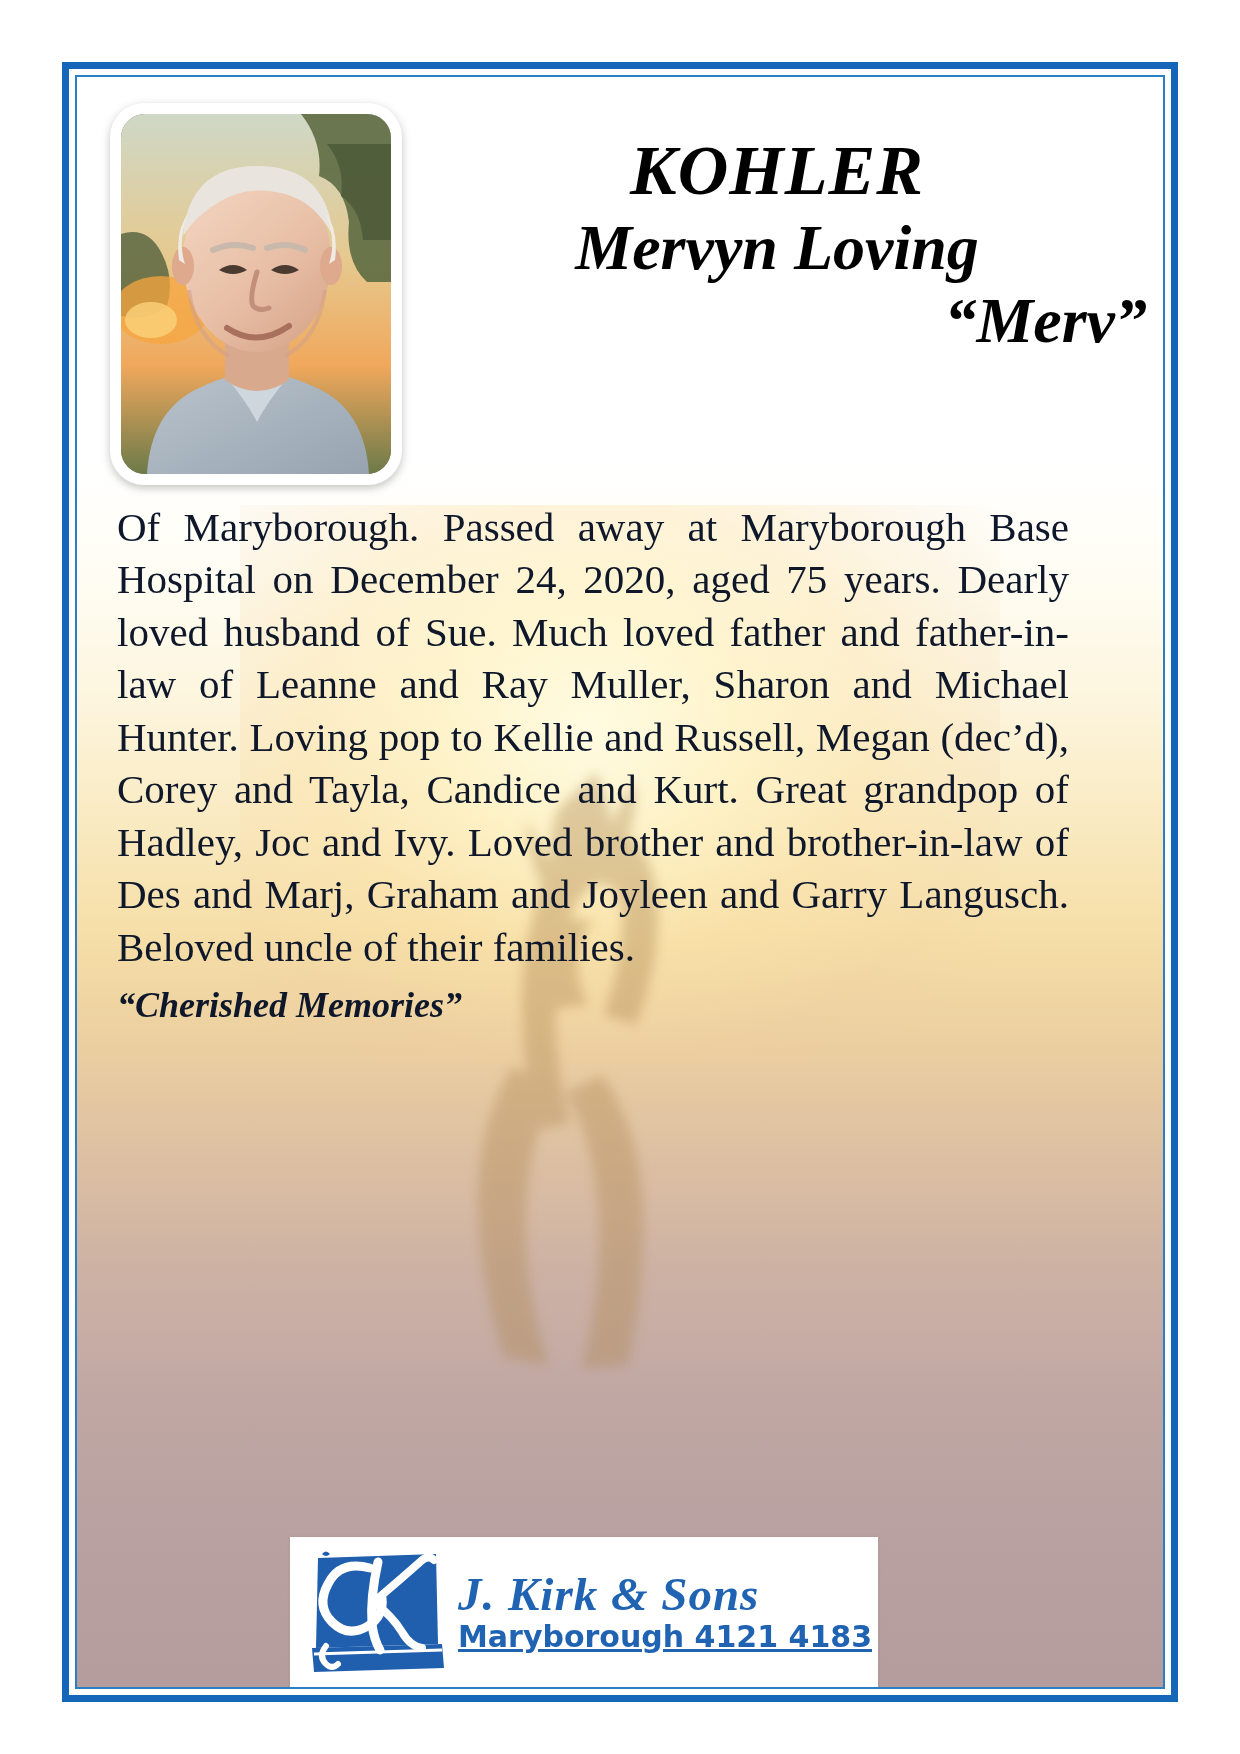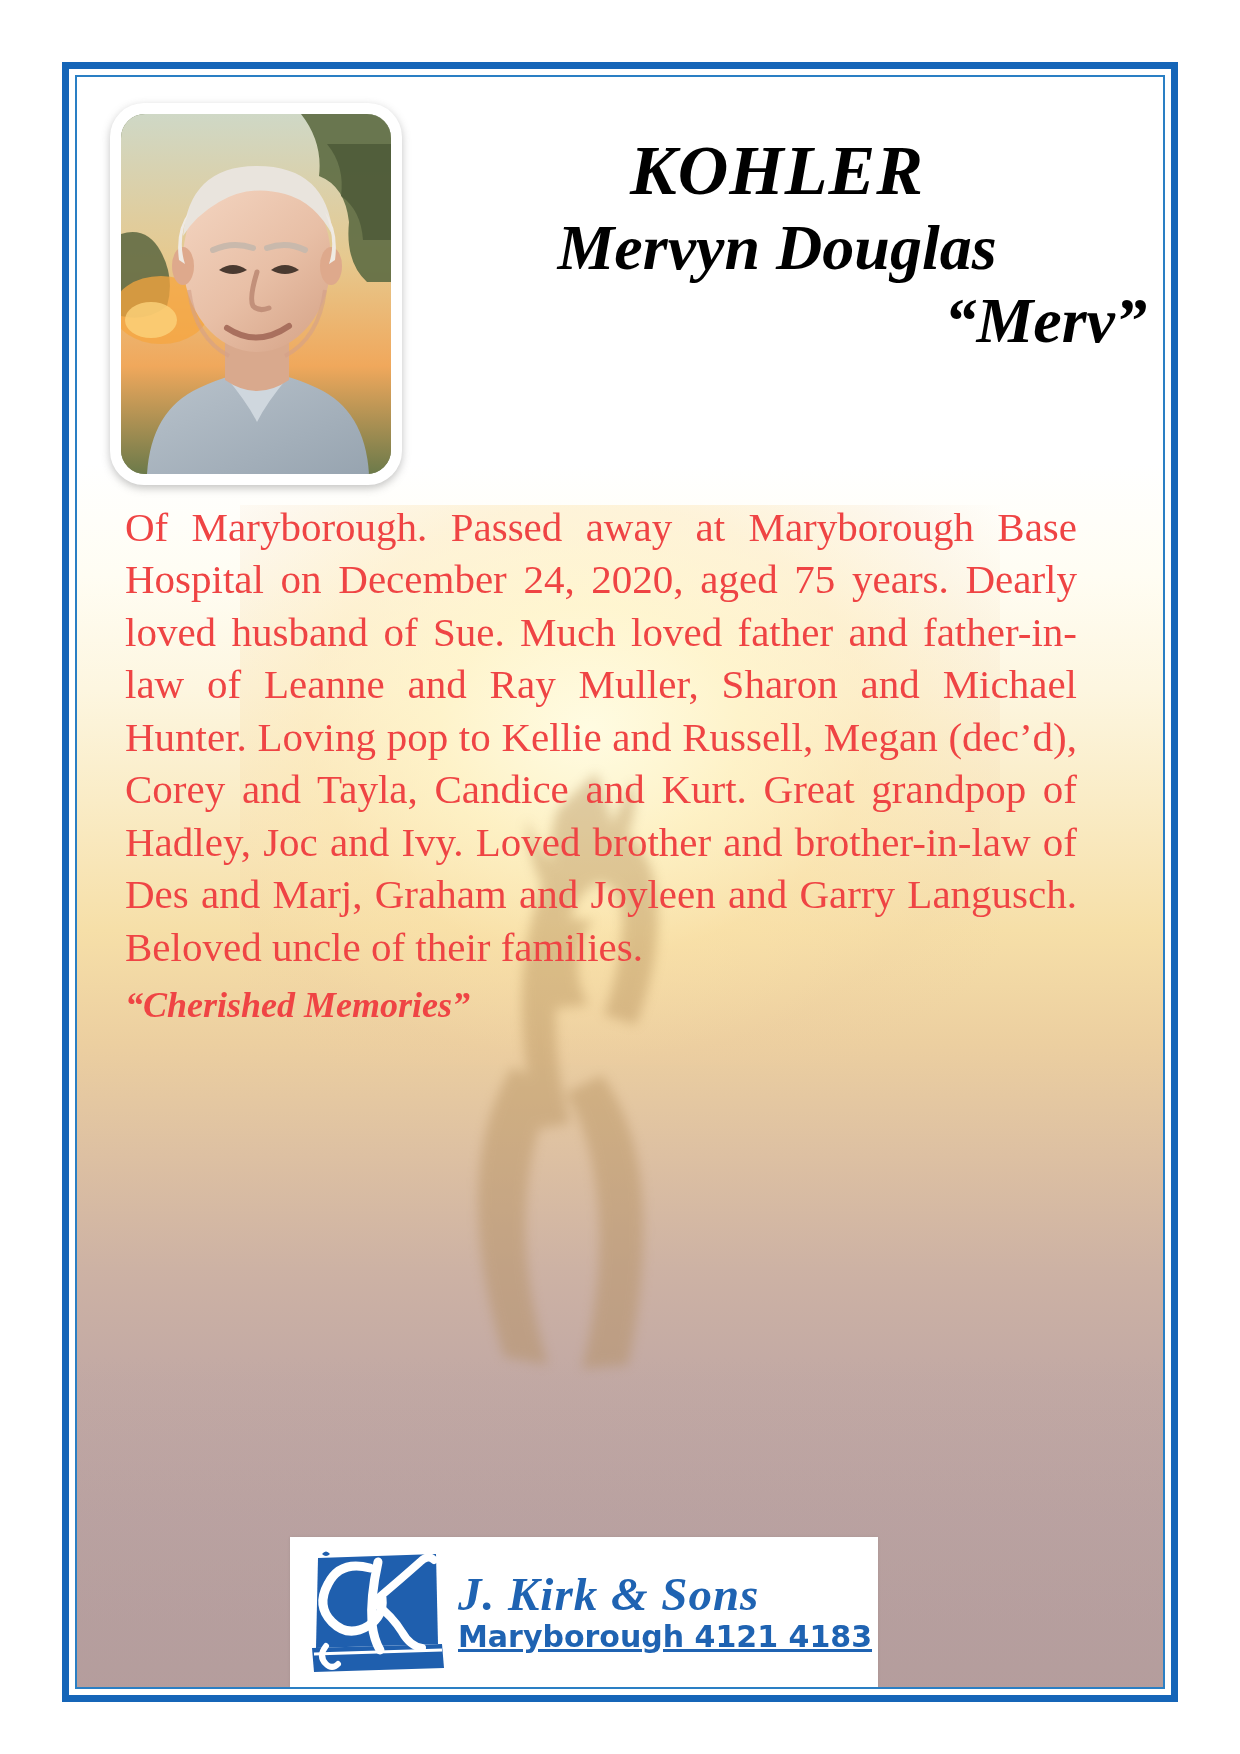--- a/index.html
+++ b/index.html
@@ -167,24 +167,24 @@
     font-weight: bold;
     font-style: italic;
     line-height: 1.12;
     margin-top: 2px;
     text-align: right;
   }
 
   
   .body-col {
     position: absolute;
-    left: 48px;
+    left: 40px;
     top: 424px;
     width: 952px;
-    color: #ef4444;
+    color: #0f172a;
   }
   .para {
     font-size: 41px;
     line-height: 1.28;
     text-align: justify;
     text-justify: inter-word;
     margin: 0;
     text-align-last: left;
   }
   .verse {
@@ -334,21 +334,21 @@
               <path d="M106 214 q30 20 62 -2" stroke="#a9705e" stroke-width="6" fill="none" stroke-linecap="round"></path>
 
               <path d="M68 176 q6 48 40 66" stroke="#d3a088" stroke-width="4" fill="none" opacity="0.6"></path>
               <path d="M204 176 q-6 48 -40 66" stroke="#d3a088" stroke-width="4" fill="none" opacity="0.6"></path>
             </svg>
           </div>
         </div>
 
         <div class="heading">
           <div class="surname">KOHLER</div>
-          <div class="given">Mervyn Douglas</div>
+          <div class="given">Mervyn Loving</div>
           <div class="nickname">“Merv”</div>
         </div>
 
         <div class="body-col">
           <p class="para">Of Maryborough. Passed away at Maryborough Base Hospital on December 24, 2020, aged 75 years. Dearly loved husband of Sue. Much loved father and father-in-law of Leanne and Ray Muller, Sharon and Michael Hunter. Loving pop to Kellie and Russell, Megan (dec’d), Corey and Tayla, Candice and Kurt. Great grandpop of Hadley, Joc and Ivy. Loved brother and brother-in-law of Des and Marj, Graham and Joyleen and Garry Langusch. Beloved uncle of their families.</p>
           <div class="verse">“Cherished Memories”</div>
         </div>
 
         <div class="logo-box">
           <div class="logo-mark">

